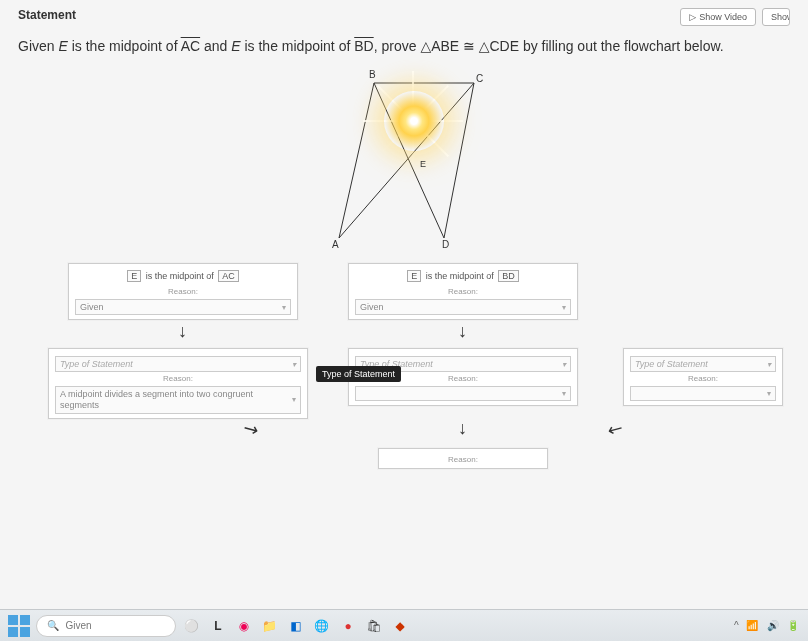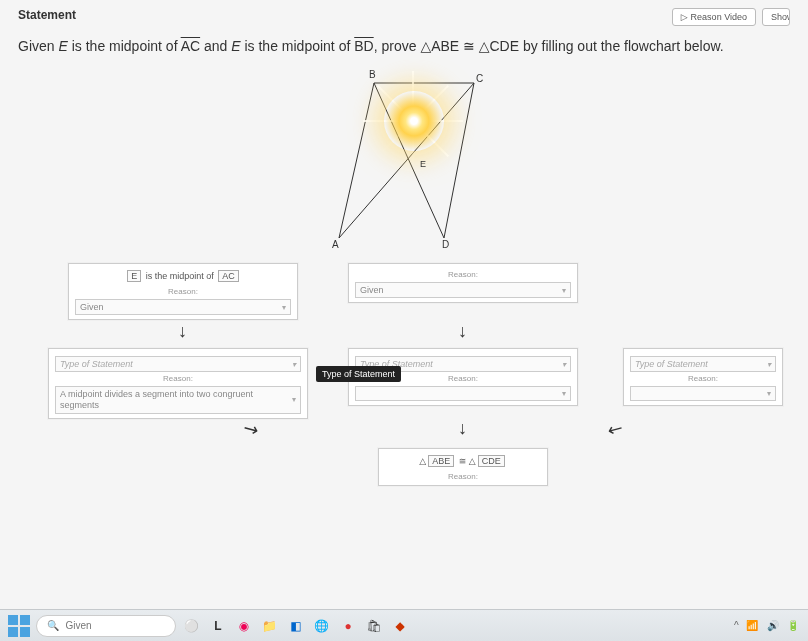--- a/index.html
+++ b/index.html
@@ -77,21 +77,21 @@
 </style>
 </head>
 <body>
 
 <div class="page">
   <div class="header-row">
     <div class="qtitle">Statement</div>
     <div class="topbtns">
       <div class="pillbtn">
         <span>▷</span>
-        <span>Reason Video</span>
+        <span>Show Video</span>
       </div>
       <div class="pillbtn cut">
         <span>Show</span>
       </div>
     </div>
   </div>
 
   <div class="prompt">
     <span>Given </span><i>E</i><span> is the midpoint of </span><span class="ov">AC</span><span> and </span><i>E</i><span> is the midpoint of </span><span class="ov">BD</span><span>, prove </span><span>△ABE ≅ △CDE</span><span> by filling out the flowchart below.</span>
   </div>
@@ -129,20 +129,23 @@
       <div class="stmt">
         <span class="box">E</span><span> is the midpoint of </span><span class="box">AC</span>
       </div>
       <div class="rlabel">Reason:</div>
       <div class="dd">
           <span>Given</span>
         </div>
     </div>
 
     <div class="card" style="left:330px; top:0; width:230px;">
+      <div class="stmt">
+        <span class="box">E</span><span> is the midpoint of </span><span class="box">BD</span>
+      </div>
       <div class="rlabel">Reason:</div>
       <div class="dd">
           <span>Given</span>
         </div>
     </div>
 
     <span class="arrow" style="left:160px; top:58px;">↓</span>
     <span class="arrow" style="left:440px; top:58px;">↓</span>
 
     <div class="card" style="left:30px; top:85px; width:260px;">
@@ -175,25 +178,20 @@
         </div>
     </div>
 
     <div class="tooltip" style="left:298px; top:103px;">Type of Statement</div>
 
     <span class="arrow" style="left:225px; top:155px; transform:rotate(-30deg);">↘</span>
     <span class="arrow" style="left:440px; top:155px;">↓</span>
     <span class="arrow" style="left:590px; top:155px; transform:rotate(30deg);">↙</span>
 
     <div class="card" style="left:360px; top:185px; width:170px;">
-      <div class="stmt">
-        <span>△</span><span class="box">ABE</span>
-        <span>≅</span>
-        <span>△</span><span class="box">CDE</span>
-      </div>
       <div class="rlabel">Reason:</div>
     </div>
 
   </div>
 </div>
 
 <div class="taskbar">
   <div class="start">
       <div></div>
       <div></div>

